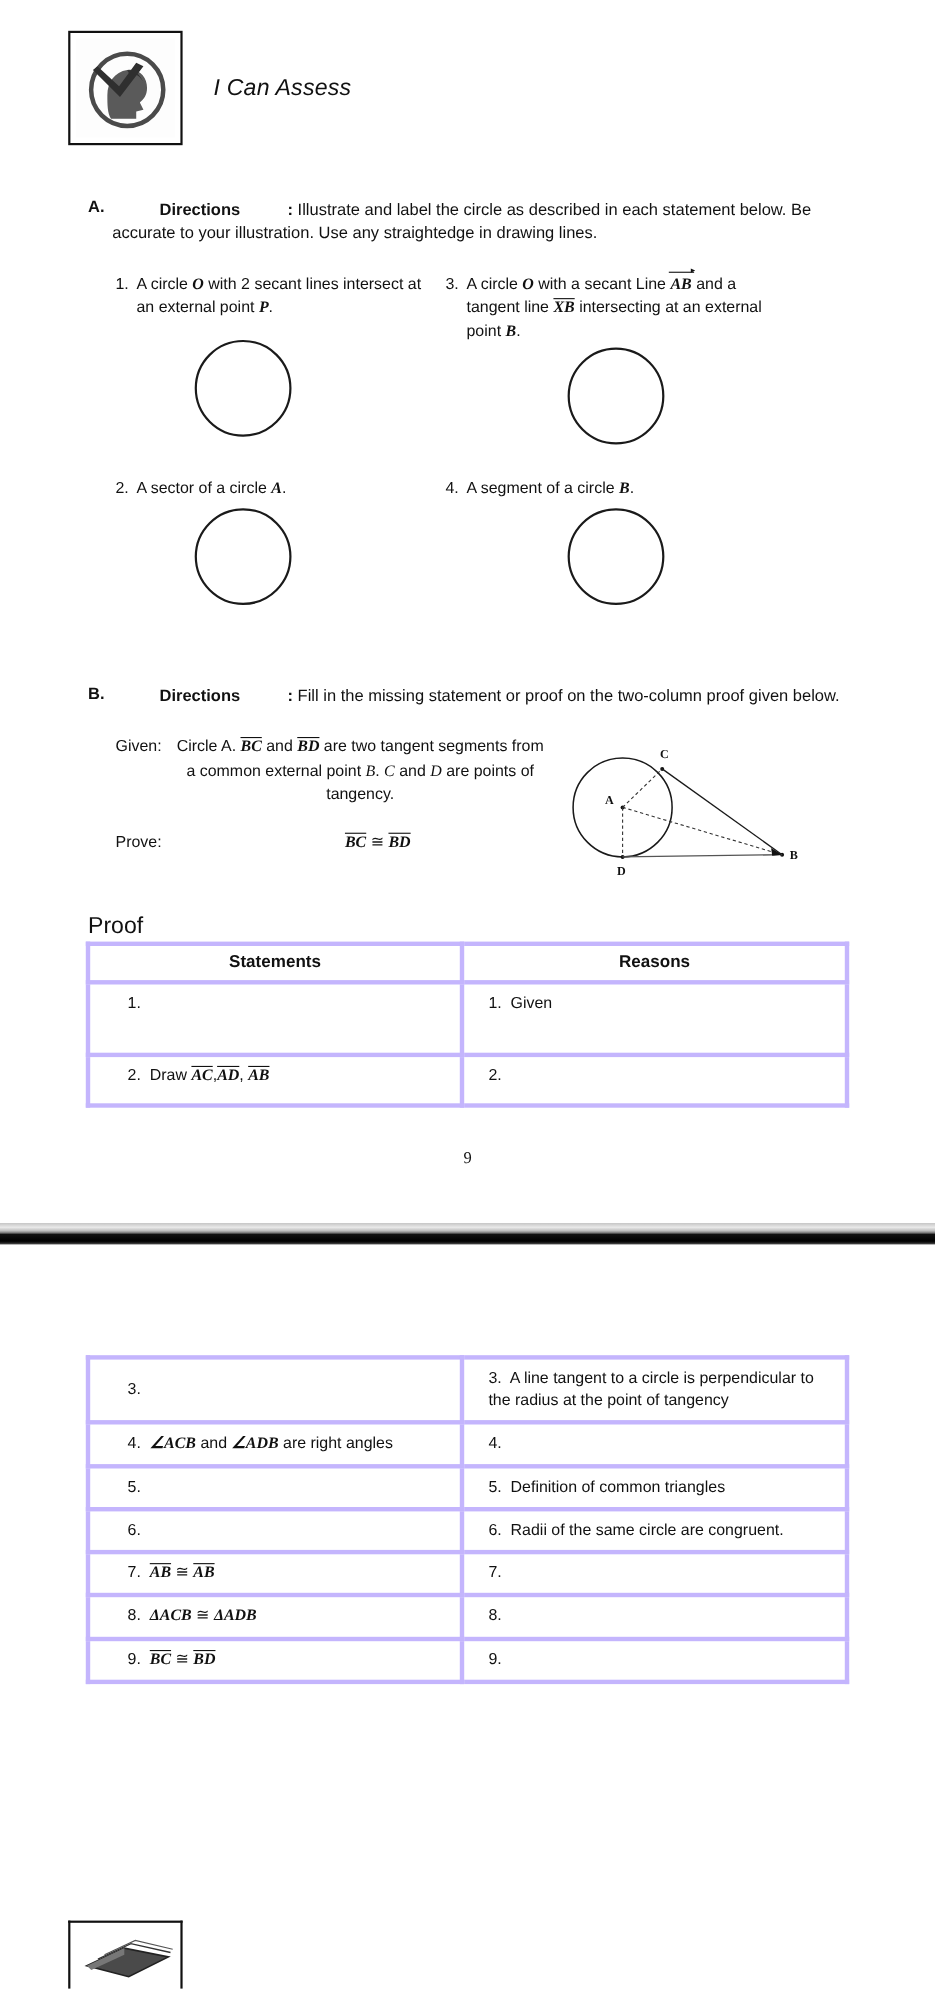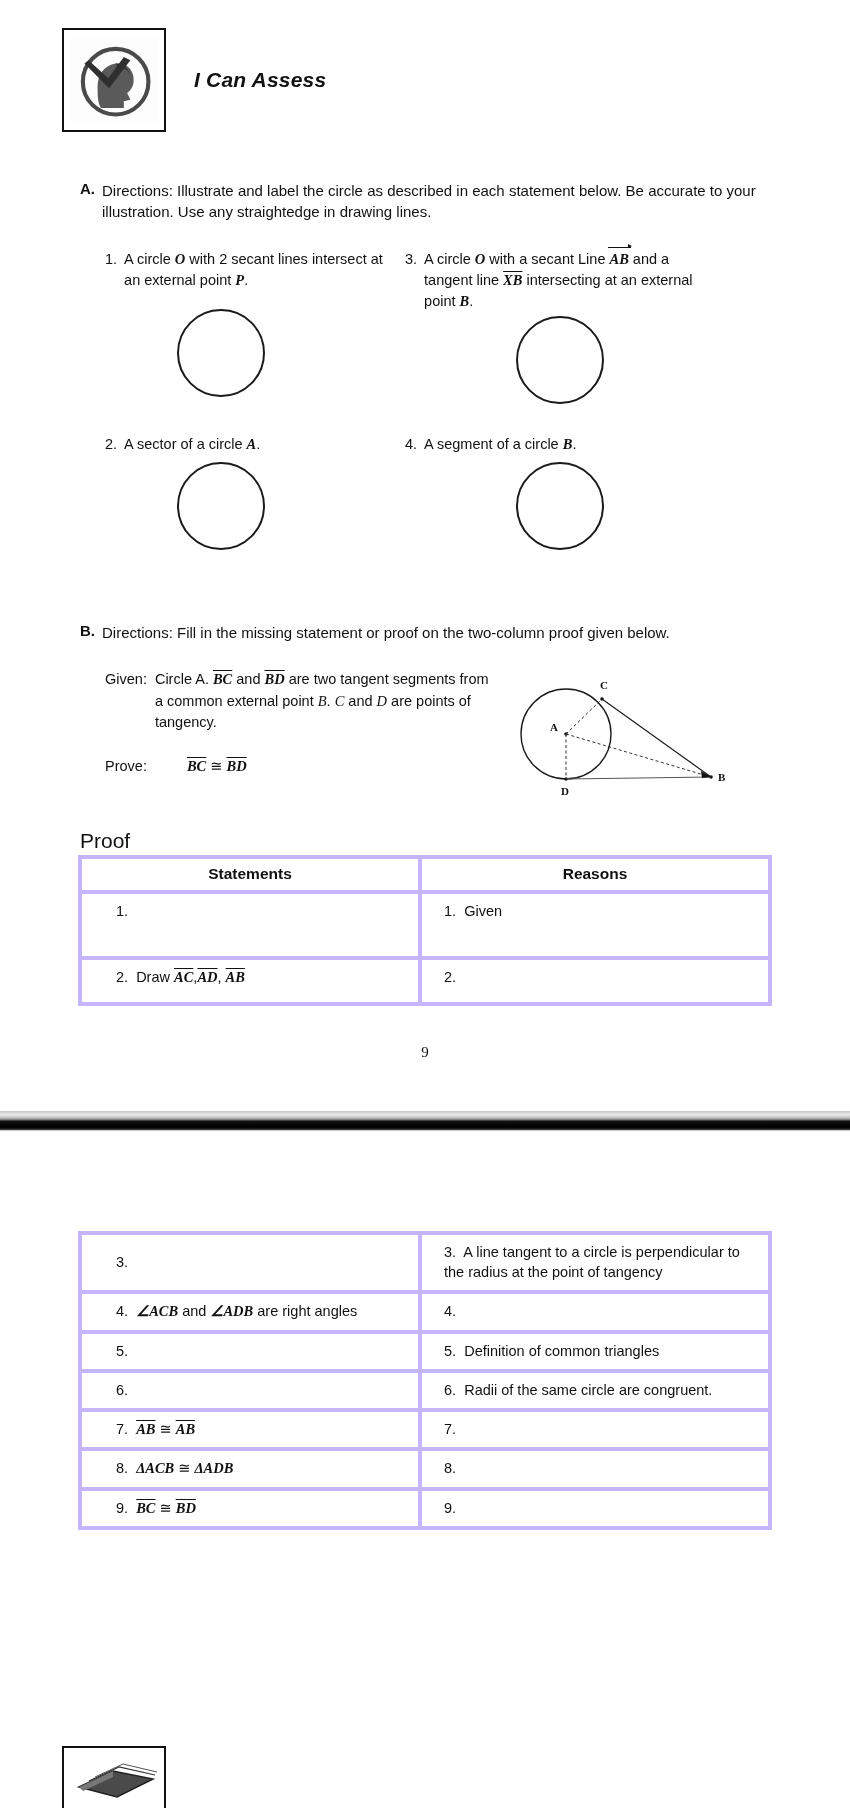--- a/index.html
+++ b/index.html
@@ -33,41 +33,41 @@
     padding: 5px;
     flex: 0 0 auto;
   }
   .logo-inner {
     width: 100%; height: 100%;
     background: #fdfdfd;
     display: flex; align-items: center; justify-content: center;
   }
   .header-title {
     font-size: 21px;
-    font-weight: bold;
+    font-weight: normal;
     font-style: italic;
     letter-spacing: .2px;
     margin-left: 28px;
     color: #111;
   }
 
   
   .section {
     margin-top: 48px;
     padding: 0 70px 0 80px;
   }
   .dir-row { display: flex; align-items: flex-start; }
   .dir-letter {
     font-weight: bold;
     font-size: 15px;
     width: 22px;
     flex: 0 0 22px;
   }
   .dir-text { font-size: 15px; line-height: 1.42; }
-  .dir-text b { font-weight: normal; }
+  .dir-text b { font-weight: bold; margin-left: 43px; }
 
   
   .items {
     margin-top: 26px;
     padding-left: 25px;
     display: grid;
     grid-template-columns: 290px 310px;
     column-gap: 10px;
   }
   .item { position: relative; }
@@ -95,21 +95,21 @@
   .row2 { margin-top: 10px; }
   .row2 .item-text { min-height: 24px; }
 
   
   .given-wrap {
     margin-top: 26px;
     display: flex;
     align-items: flex-start;
     padding-left: 25px;
   }
-  .given-col { flex: 0 0 395px; font-size: 14.5px; line-height: 1.5; }
+  .given-col { flex: 0 0 395px; font-size: 14.5px; line-height: 1.5; text-align: center; }
   .given-line { display: flex; }
   .given-label { flex: 0 0 auto; padding-right: 8px; }
   .given-body { flex: 1 1 auto; }
   .prove-line { margin-top: 22px; display: flex; gap: 32px; }
 
   .fig-col { flex: 1 1 auto; padding-left: 6px; padding-top: 2px; }
 
   
   .proof-label {
     margin-top: 28px;

